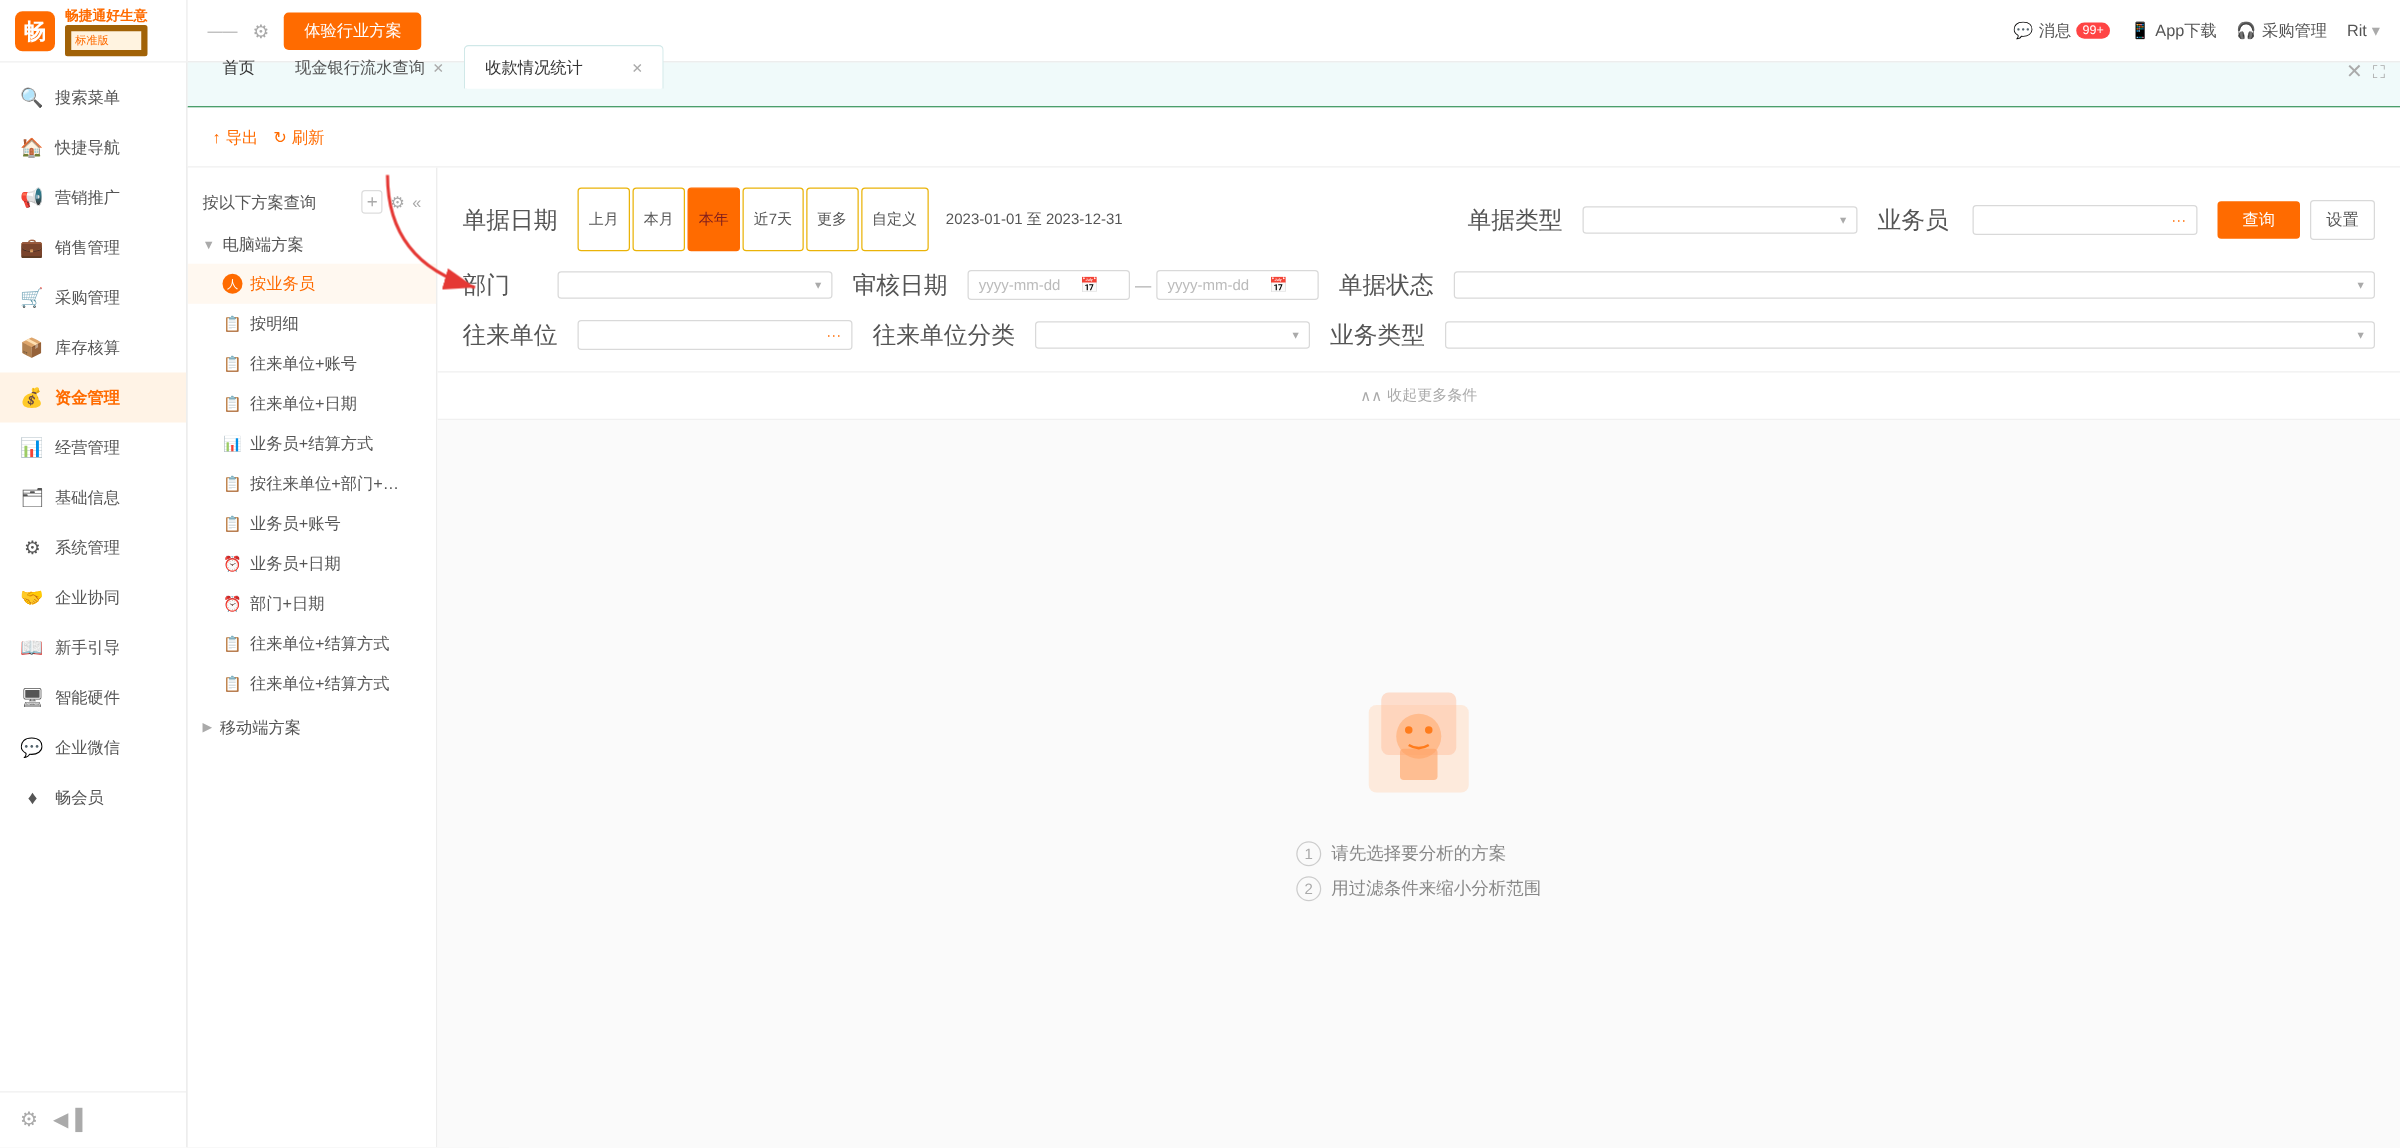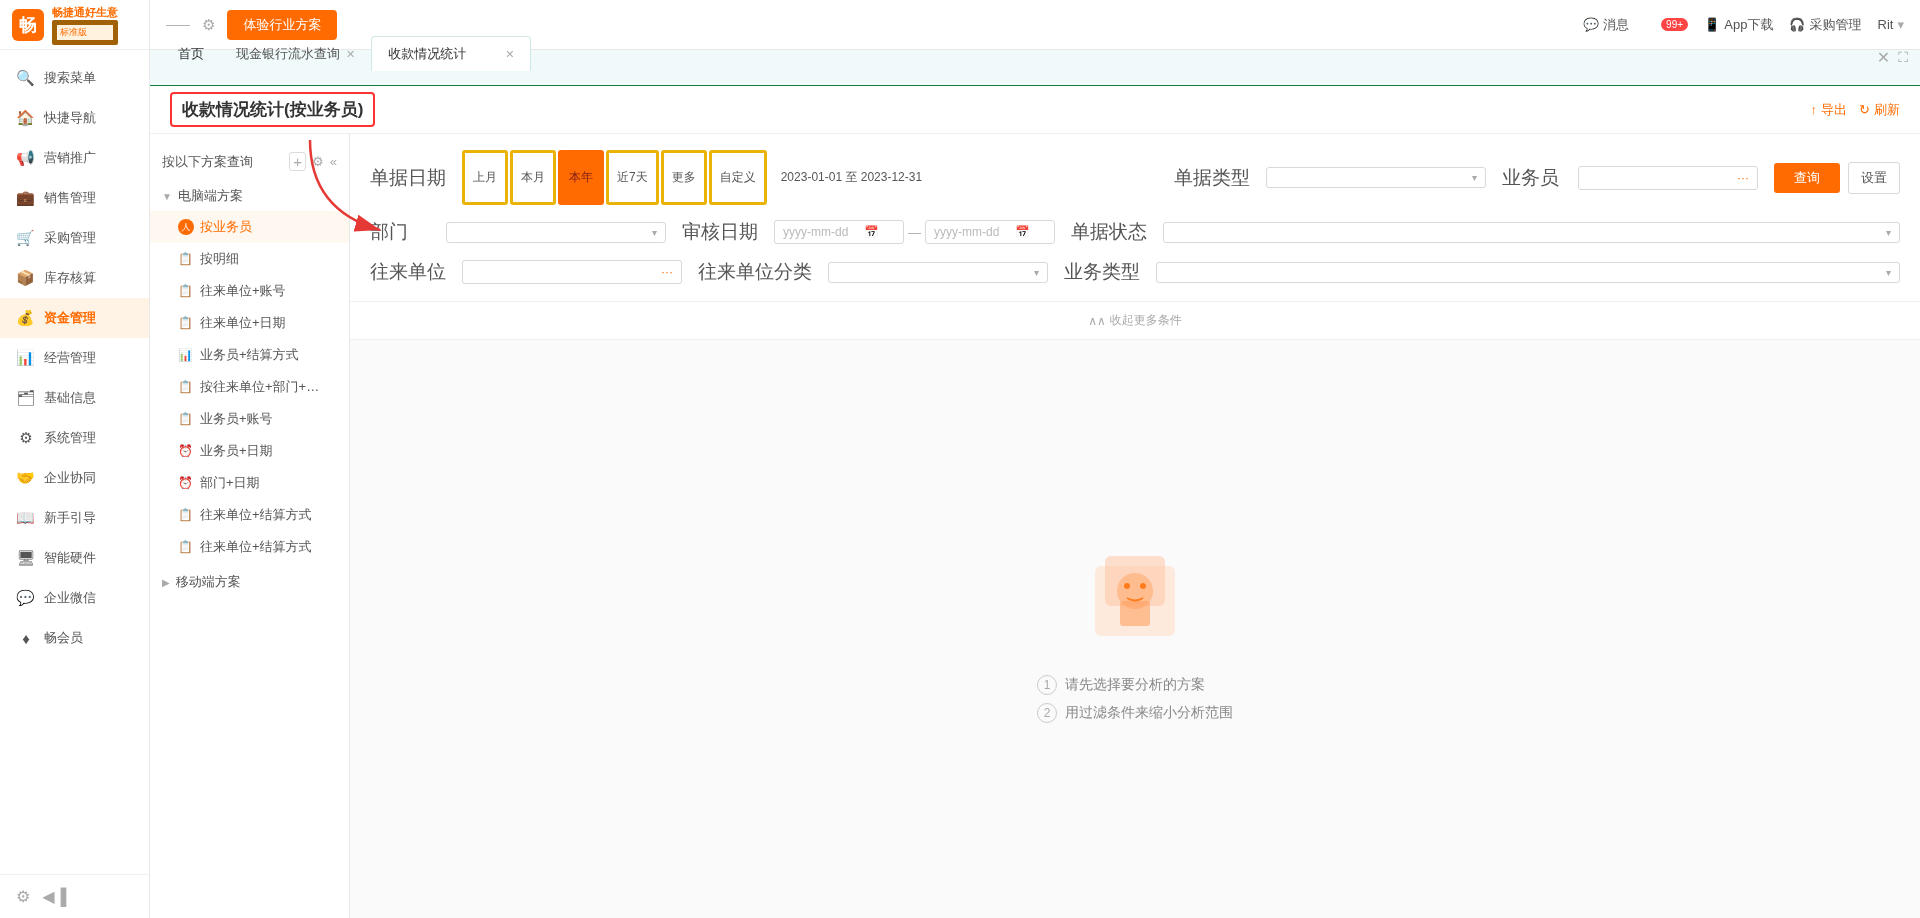--- a/index.html
+++ b/index.html
@@ -21,21 +21,21 @@
     .main { flex: 1; display: flex; flex-direction: column; height: 918px; overflow: hidden; }
 
     
     .topbar { height: 50px; background: #fff; border-bottom: 1px solid #e8e8e8; display: flex; align-items: center; justify-content: space-between; padding: 0 16px; }
     .topbar-left { display: flex; align-items: center; gap: 12px; }
     .breadcrumb { font-size: 12px; color: #999; }
     .gear-btn { color: #aaa; cursor: pointer; font-size: 15px; }
     .trial-btn { background: #ff6b00; color: white; border: none; padding: 6px 16px; border-radius: 4px; cursor: pointer; font-size: 13px; }
     .topbar-right { display: flex; align-items: center; gap: 16px; }
     .topbar-right-item { display: flex; align-items: center; gap: 4px; color: #555; font-size: 13px; cursor: pointer; }
-    .badge { background: #ff4444; color: white; border-radius: 10px; font-size: 10px; padding: 1px 5px; margin-left: 28px; }
+    .badge { background: #ff4444; color: white; border-radius: 10px; font-size: 10px; padding: 1px 5px; }
 
     
     .tabs { height: 36px; background: #f0fafa; border-bottom: 1px solid #15803d; display: flex; align-items: flex-end; padding: 14px 12px; }
     .tab { padding: 8px 16px; cursor: pointer; font-size: 13px; color: #555; border-top-left-radius: 4px; border-top-right-radius: 4px; display: flex; align-items: center; gap: 6px; }
     .tab.active { background: white; color: #333; border: 1px solid #d0e8e8; border-bottom: none; font-weight: 500; gap: 39px; }
     .tab-close { color: #aaa; font-size: 11px; }
     .tab-home { color: #333; }
 
     
     .page-header { height: 48px; background: white; display: flex; align-items: center; justify-content: space-between; padding: 0 20px; border-bottom: 1px solid #f0f0f0; }
@@ -59,21 +59,21 @@
     .tree-item-icon { width: 16px; height: 16px; display: flex; align-items: center; justify-content: center; font-size: 12px; }
 
     
     .filter-main { flex: 1; background: white; display: flex; flex-direction: column; overflow: hidden; }
     .filter-form { padding: 16px 20px; border-bottom: 1px solid #f0f0f0; }
     .filter-row { display: flex; align-items: center; gap: 16px; margin-bottom: 14px; }
     .filter-row:last-child { margin-bottom: 0; }
     .filter-label { color: #555; font-size: 19px; min-width: 60px; text-align: left; white-space: nowrap; }
     .filter-field { display: flex; align-items: center; gap: 6px; flex: 1; }
     .date-btn-group { display: flex; align-items: center; gap: 2px; }
-    .date-btn { padding: 16px 8px; font-size: 12px; border: 3px solid #eab308; border-radius: 3px; cursor: pointer; color: #555; background: white; }
+    .date-btn { padding: 16px 8px; font-size: 12px; border: 1px solid #eab308; border-radius: 3px; cursor: pointer; color: #555; background: white; }
     .date-btn.active { background: #ff6b00; color: #7f1d1d; border-color: #ff6b00; }
     .date-range { display: flex; align-items: center; gap: 4px; font-size: 12px; color: #555; margin-left: 8px; }
     .select-field { display: flex; align-items: center; border: 1px solid #d9d9d9; border-radius: 3px; padding: 4px 8px; min-width: 200px; justify-content: space-between; cursor: pointer; color: #555; font-size: 13px; }
     .select-field .chevron { color: #aaa; font-size: 10px; }
     .date-input { display: flex; align-items: center; border: 1px solid #d9d9d9; border-radius: 3px; padding: 4px 8px; min-width: 130px; gap: 16px; cursor: pointer; }
     .date-input span { font-size: 12px; color: #bbb; }
     .dash { color: #aaa; }
     .action-area { display: flex; align-items: center; gap: 8px; margin-left: auto; }
     .query-btn { background: #ff6b00; color: white; border: none; padding: 6px 20px; border-radius: 3px; cursor: pointer; font-size: 13px; }
     .settings-btn { border: 1px solid #d9d9d9; background: white; color: #555; padding: 6px 12px; border-radius: 3px; cursor: pointer; font-size: 13px; }
@@ -206,23 +206,20 @@
       <span class="tab-close">✕</span>
     </div>
     <div style="flex:1;"></div>
     <div style="display:flex;align-items:center;gap:8px;padding-bottom:4px;">
       <span style="color:#aaa;cursor:pointer;font-size:16px;">✕</span>
       <span style="color:#aaa;cursor:pointer;font-size:14px;">⛶</span>
     </div>
   </div>
 
   <div class="page-header">
-    <div class="page-title-box">
-      <span class="page-title">收款情况统计(按业务员)</span>
-    </div>
     <div class="page-actions">
       <div class="action-btn">
         <span>↑</span>
         <span>导出</span>
       </div>
       <div class="action-btn">
         <span>↻</span>
         <span>刷新</span>
       </div>
     </div>

